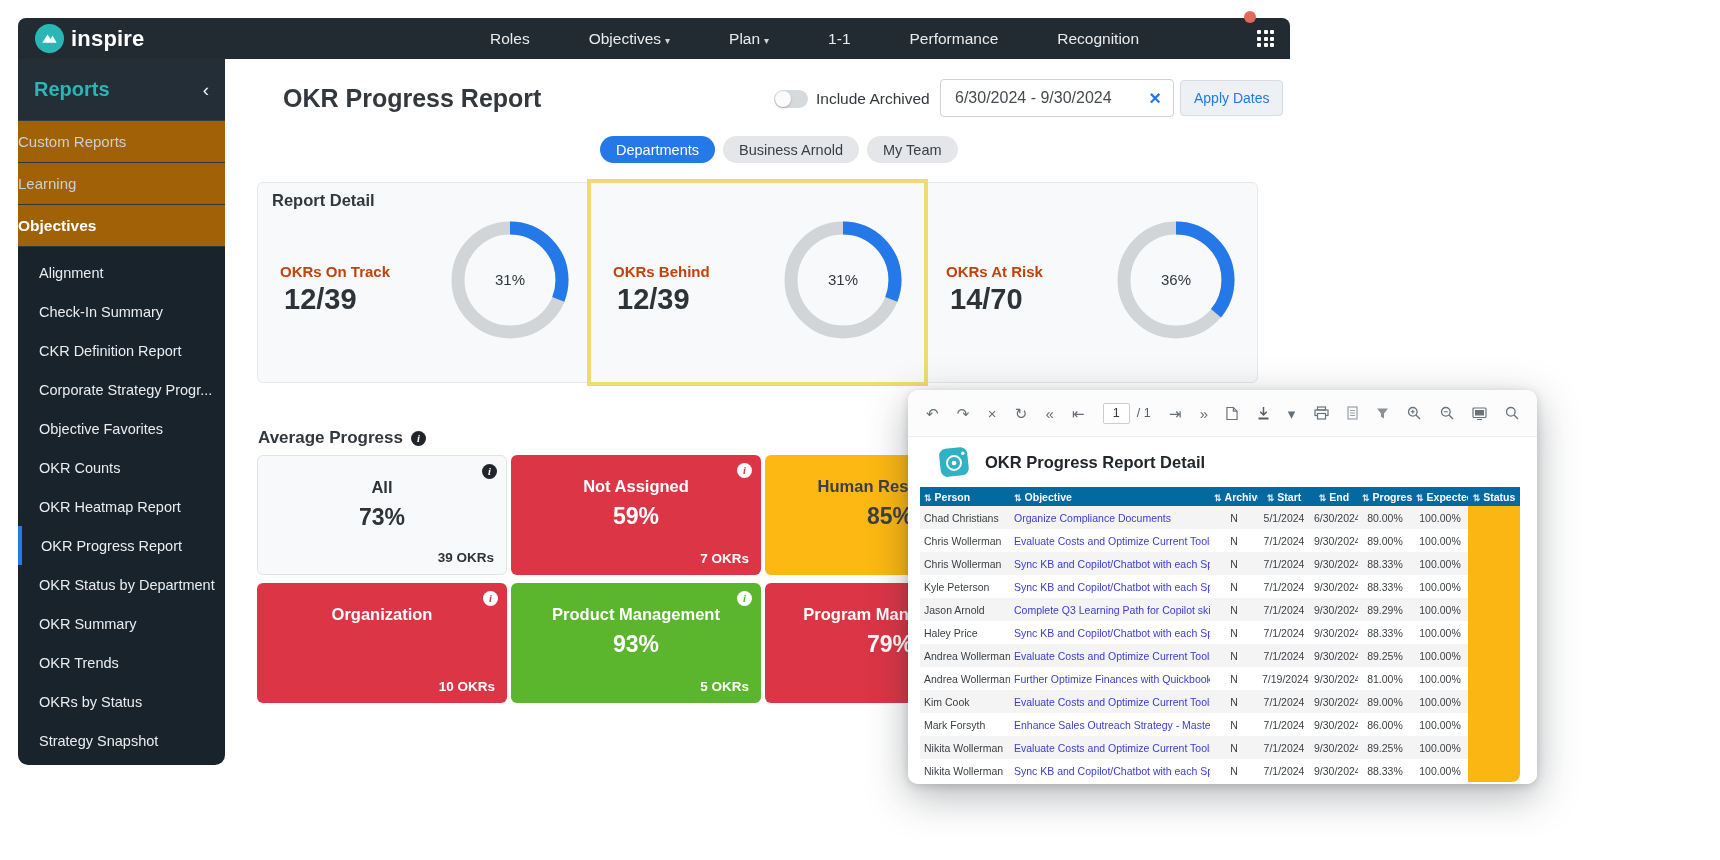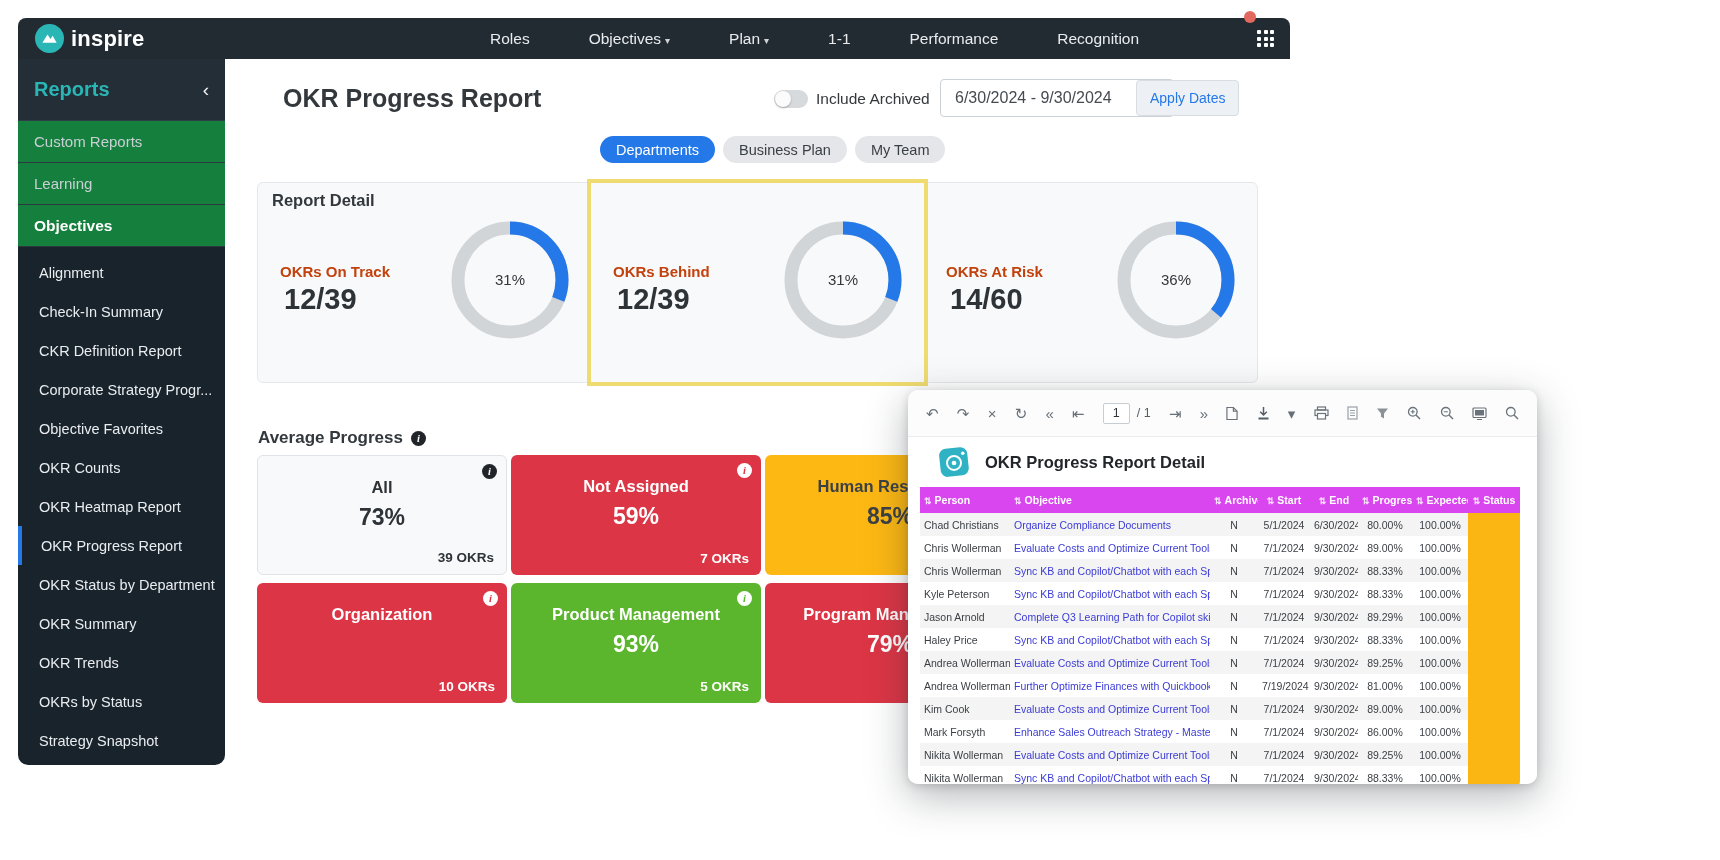--- a/index.html
+++ b/index.html
@@ -18,35 +18,35 @@
   .grid-icon { position:absolute; right:16px; display:grid; grid-template-columns:repeat(3,4px); gap:2.5px; cursor:pointer; }
   .grid-icon span { width:4px; height:4px; background:#fff; border-radius:1px; }
   .red-dot { position:absolute; left:1244px; top:11px; width:12px; height:12px; border-radius:50%; background:#e2695f; z-index:6; }
 
   
   .sidebar { position:absolute; left:18px; top:59px; width:207px; height:706px;
     background:#19232b; border-radius:0 0 10px 10px; z-index:3; overflow:hidden; }
   .sb-header { height:62px; background:#232e37; display:flex; align-items:center; padding:0 16px; border-bottom:1px solid #313d46; }
   .sb-title { color:#2bb6b6; font-size:20px; font-weight:700; }
   .sb-collapse { margin-left:auto; color:#f2f4f5; font-size:19px; cursor:pointer; line-height:1; }
-  .sb-section { height:42px; background:#15803d; border-bottom:1px solid #2c3740; display:flex; align-items:center; padding-left:16px; font-size:15px; color:#c9d0d5; cursor:pointer; }
+  .sb-section { height:42px; background:#a16207; border-bottom:1px solid #2c3740; display:flex; align-items:center; font-size:15px; color:#c9d0d5; cursor:pointer; }
   .sb-section.bold { color:#fff; font-weight:700; font-size:15.5px; }
   .sb-items { padding-top:6px; }
   .sb-item { height:39px; display:flex; align-items:center; padding-left:17px; font-size:14.5px; color:#e9edf0; cursor:pointer; border-left:4px solid transparent; white-space:nowrap; }
   .sb-item.active { border-left-color:#2478e8; padding-left:19px; font-weight:500; }
 
   
   .page-title { position:absolute; left:283px; top:84px; font-size:25px; font-weight:700; color:#33383d; }
   .toggle { position:absolute; left:774px; top:90px; width:34px; height:18px; background:#d7dadd; border-radius:10px; cursor:pointer; }
   .toggle .knob { position:absolute; left:1px; top:1px; width:16px; height:16px; background:#fbfbfb; border-radius:50%; box-shadow:0 1px 2px rgba(0,0,0,.25); }
   .toggle-label { position:absolute; left:816px; top:90px; font-size:15.5px; color:#33383d; }
   .date-box { position:absolute; left:940px; top:79px; width:234px; height:38px; background:#fff; border:1px solid #ccd2d7; border-radius:4px; display:flex; align-items:center; padding:0 12px 0 14px; cursor:text; }
   .date-text { font-size:16px; color:#454b51; }
   .date-clear { margin-left:auto; color:#2478e8; font-size:20px; font-weight:900; cursor:pointer; line-height:1; }
-  .apply-btn { position:absolute; left:1136px; top:80px; height:36px; padding:0 13px; background:#edf0f4; border:1px solid #d8dde2; border-radius:4px; color:#2478e8; font-size:14px; font-family:inherit; cursor:pointer; }
+  .apply-btn { position:absolute; left:1180px; top:80px; height:36px; padding:0 13px; background:#edf0f4; border:1px solid #d8dde2; border-radius:4px; color:#2478e8; font-size:14px; font-family:inherit; cursor:pointer; }
 
   
   .tabs { position:absolute; left:600px; top:136px; display:flex; gap:8px; }
   .tab { height:27px; padding:0 16px; border-radius:14px; background:#e4e6e9; color:#3a3f44; font-size:14.5px; display:flex; align-items:center; cursor:pointer; white-space:nowrap; }
   .tab.active { background:#2478e8; color:#fff; }
 
   
   .report-card { position:absolute; left:257px; top:182px; width:1001px; height:201px;
     background:#f8f9fa; border:1px solid #e4e8eb; border-radius:6px; display:flex; }
   .card-title { position:absolute; left:14px; top:8px; font-size:16.5px; font-weight:600; color:#33383d; z-index:2; }
@@ -75,21 +75,21 @@
   .toolbar { height:47px; display:flex; align-items:center; justify-content:space-between; padding:0 18px; border-bottom:1px solid #ececec; background:#fcfcfc; }
   .tb { color:#677078; font-size:15px; cursor:pointer; display:flex; align-items:center; line-height:1; }
   .page-group { display:flex; align-items:center; gap:7px; }
   .page-box { width:27px; height:21px; background:#fff; border:1px solid #c8cdd2; border-radius:2px; font-size:12.5px; color:#33383d; display:flex; align-items:center; justify-content:center; }
   .page-total { font-size:12.5px; color:#565e66; }
   .doc { background:#fff; height:347px; }
   .doc-head { display:flex; align-items:center; gap:13px; padding:8px 0 7px 29px; }
   .doc-logo { width:35px; height:35px; }
   .doc-title { font-size:16.5px; font-weight:700; color:#22262a; }
   table.rpt { margin-left:12px; width:600px; border-collapse:collapse; table-layout:fixed; }
-  .rpt th { background:#d946ef; color:#fff; font-size:10.5px; font-weight:700; height:26px; text-align:left; padding:0 4px; white-space:nowrap; overflow:hidden; }
+  .rpt th { background:#0369a1; color:#fff; font-size:10.5px; font-weight:700; height:19px; text-align:left; padding:0 4px; white-space:nowrap; overflow:hidden; }
   .rpt th .sort { font-size:9px; margin-right:3px; opacity:.85; }
   .rpt th.c, .rpt td.c { text-align:center; }
   .rpt td { height:23px; font-size:10.5px; color:#3a3f44; padding:0 4px; white-space:nowrap; overflow:hidden; }
   .rpt tbody tr:nth-child(odd) td { background:#f4f4f4; }
   .rpt tbody tr:nth-child(even) td { background:#fff; }
   .rpt td a { color:#3b3bd6; text-decoration:none; cursor:pointer; }
   .rpt td.status { background:#fcb614 !important; }
   .rpt tbody tr:last-child td.status { border-radius:0 0 8px 0; }
 </style>
 </head>
@@ -165,21 +165,21 @@
     <span class="toggle-label">Include Archived</span>
 
     <div class="date-box">
       <span class="date-text">6/30/2024 - 9/30/2024</span>
       <span class="date-clear">×</span>
     </div>
     <button class="apply-btn">Apply Dates</button>
 
     <div class="tabs" id="tabs">
         <div class="tab active">Departments</div>
-        <div class="tab">Business Plan</div>
+        <div class="tab">Business Arnold</div>
         <div class="tab">My Team</div>
       </div>
 
     <section class="report-card">
       <div class="card-title">Report Detail</div>
       <div id="metrics" style="display:flex;width:100%;">
           <div class="metric">
             <span class="m-label">OKRs On Track</span>
             <span class="m-frac">12/39</span>
             <div class="donut"><svg width="118" height="118" viewBox="0 0 118 118">
@@ -192,21 +192,21 @@
             <span class="m-label">OKRs Behind</span>
             <span class="m-frac">12/39</span>
             <div class="donut"><svg width="118" height="118" viewBox="0 0 118 118">
                 <circle cx="59" cy="59" r="52" fill="none" stroke="#d2d5d8" stroke-width="13"></circle>
                 <circle cx="59" cy="59" r="52" fill="none" stroke="#2478e8" stroke-width="13" stroke-dasharray="101.3 326.7" transform="rotate(-90 59 59)"></circle>
                 <text x="59" y="64" text-anchor="middle" font-size="15" fill="#33383d" font-family="Liberation Sans, sans-serif">31%</text>
               </svg></div>
           </div>
           <div class="metric">
             <span class="m-label">OKRs At Risk</span>
-            <span class="m-frac">14/60</span>
+            <span class="m-frac">14/70</span>
             <div class="donut"><svg width="118" height="118" viewBox="0 0 118 118">
                 <circle cx="59" cy="59" r="52" fill="none" stroke="#d2d5d8" stroke-width="13"></circle>
                 <circle cx="59" cy="59" r="52" fill="none" stroke="#2478e8" stroke-width="13" stroke-dasharray="117.6 326.7" transform="rotate(-90 59 59)"></circle>
                 <text x="59" y="64" text-anchor="middle" font-size="15" fill="#33383d" font-family="Liberation Sans, sans-serif">36%</text>
               </svg></div>
           </div>
         </div>
     </section>
 
     <div class="avg-row">

